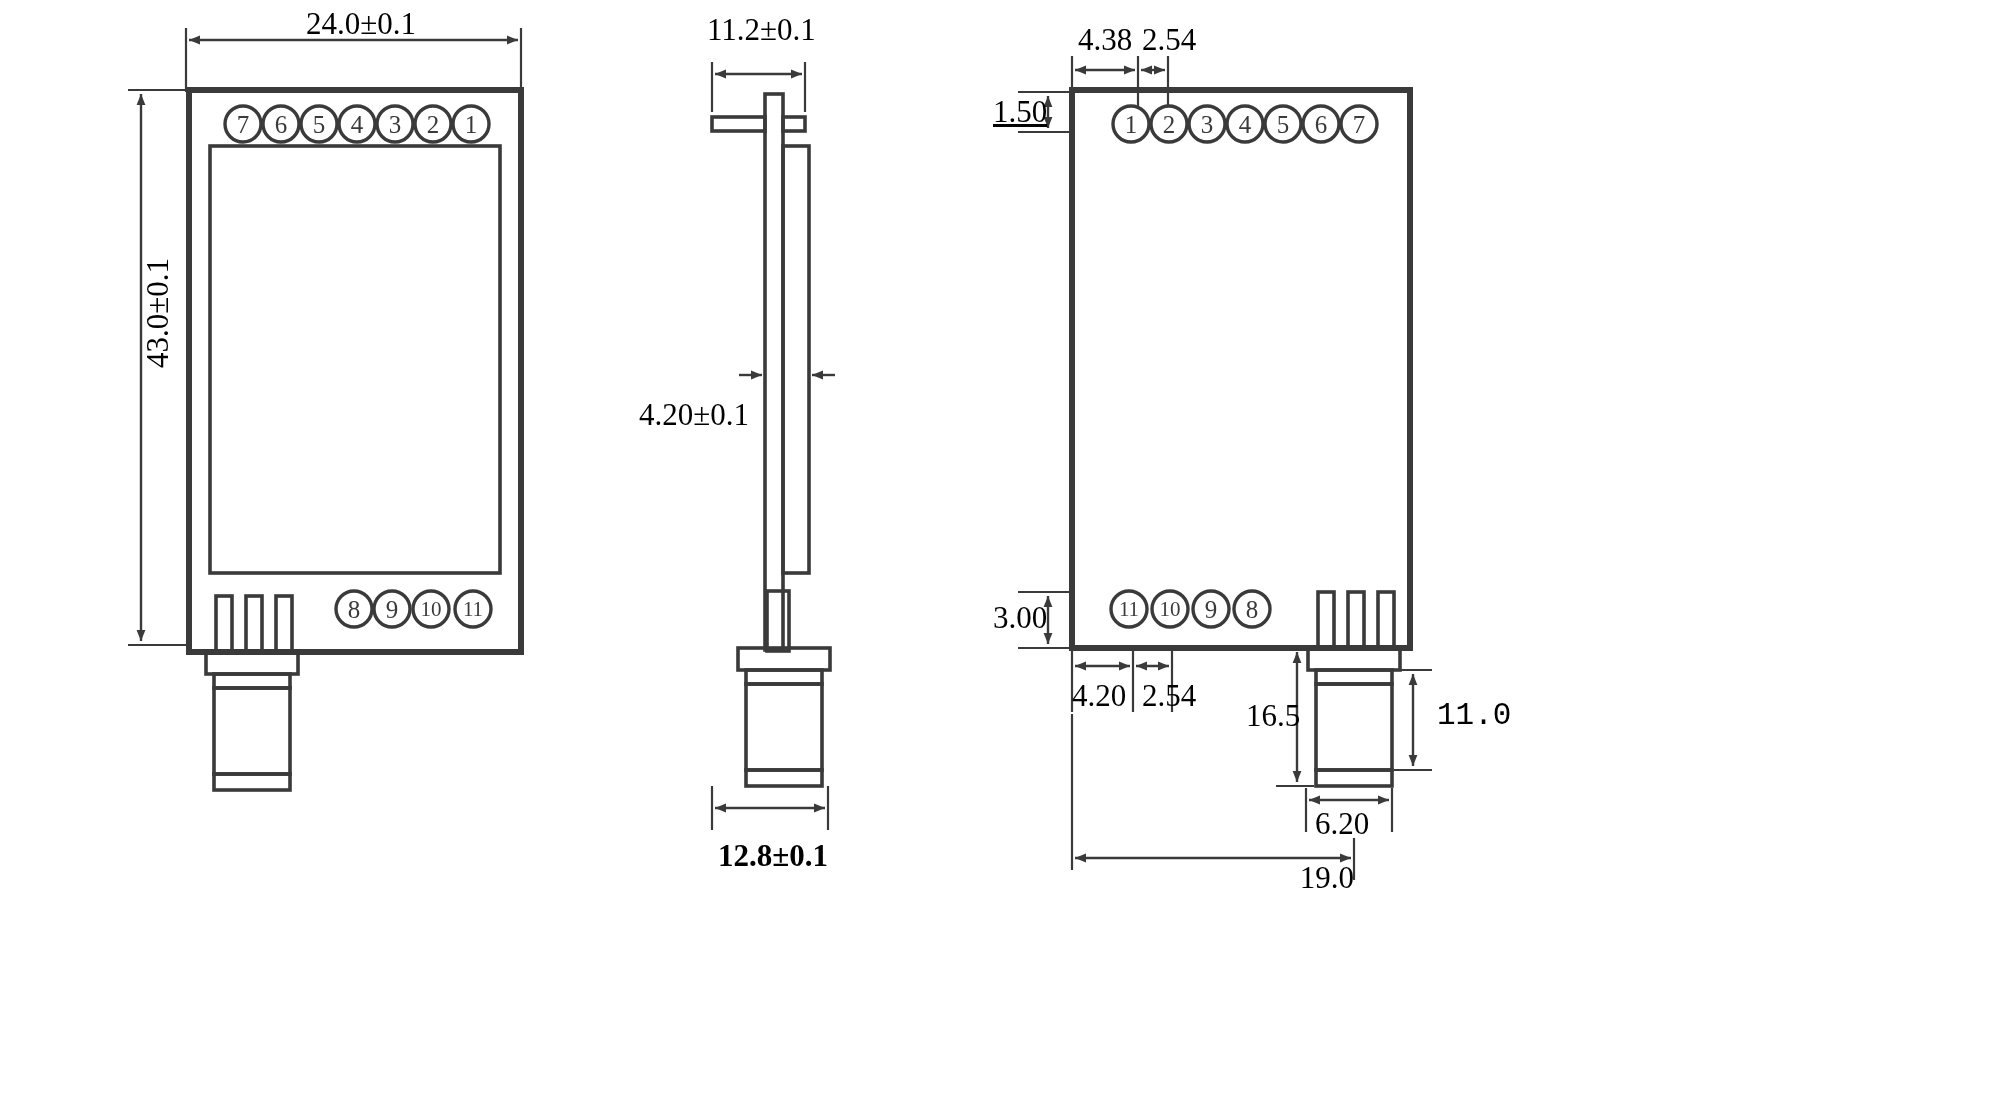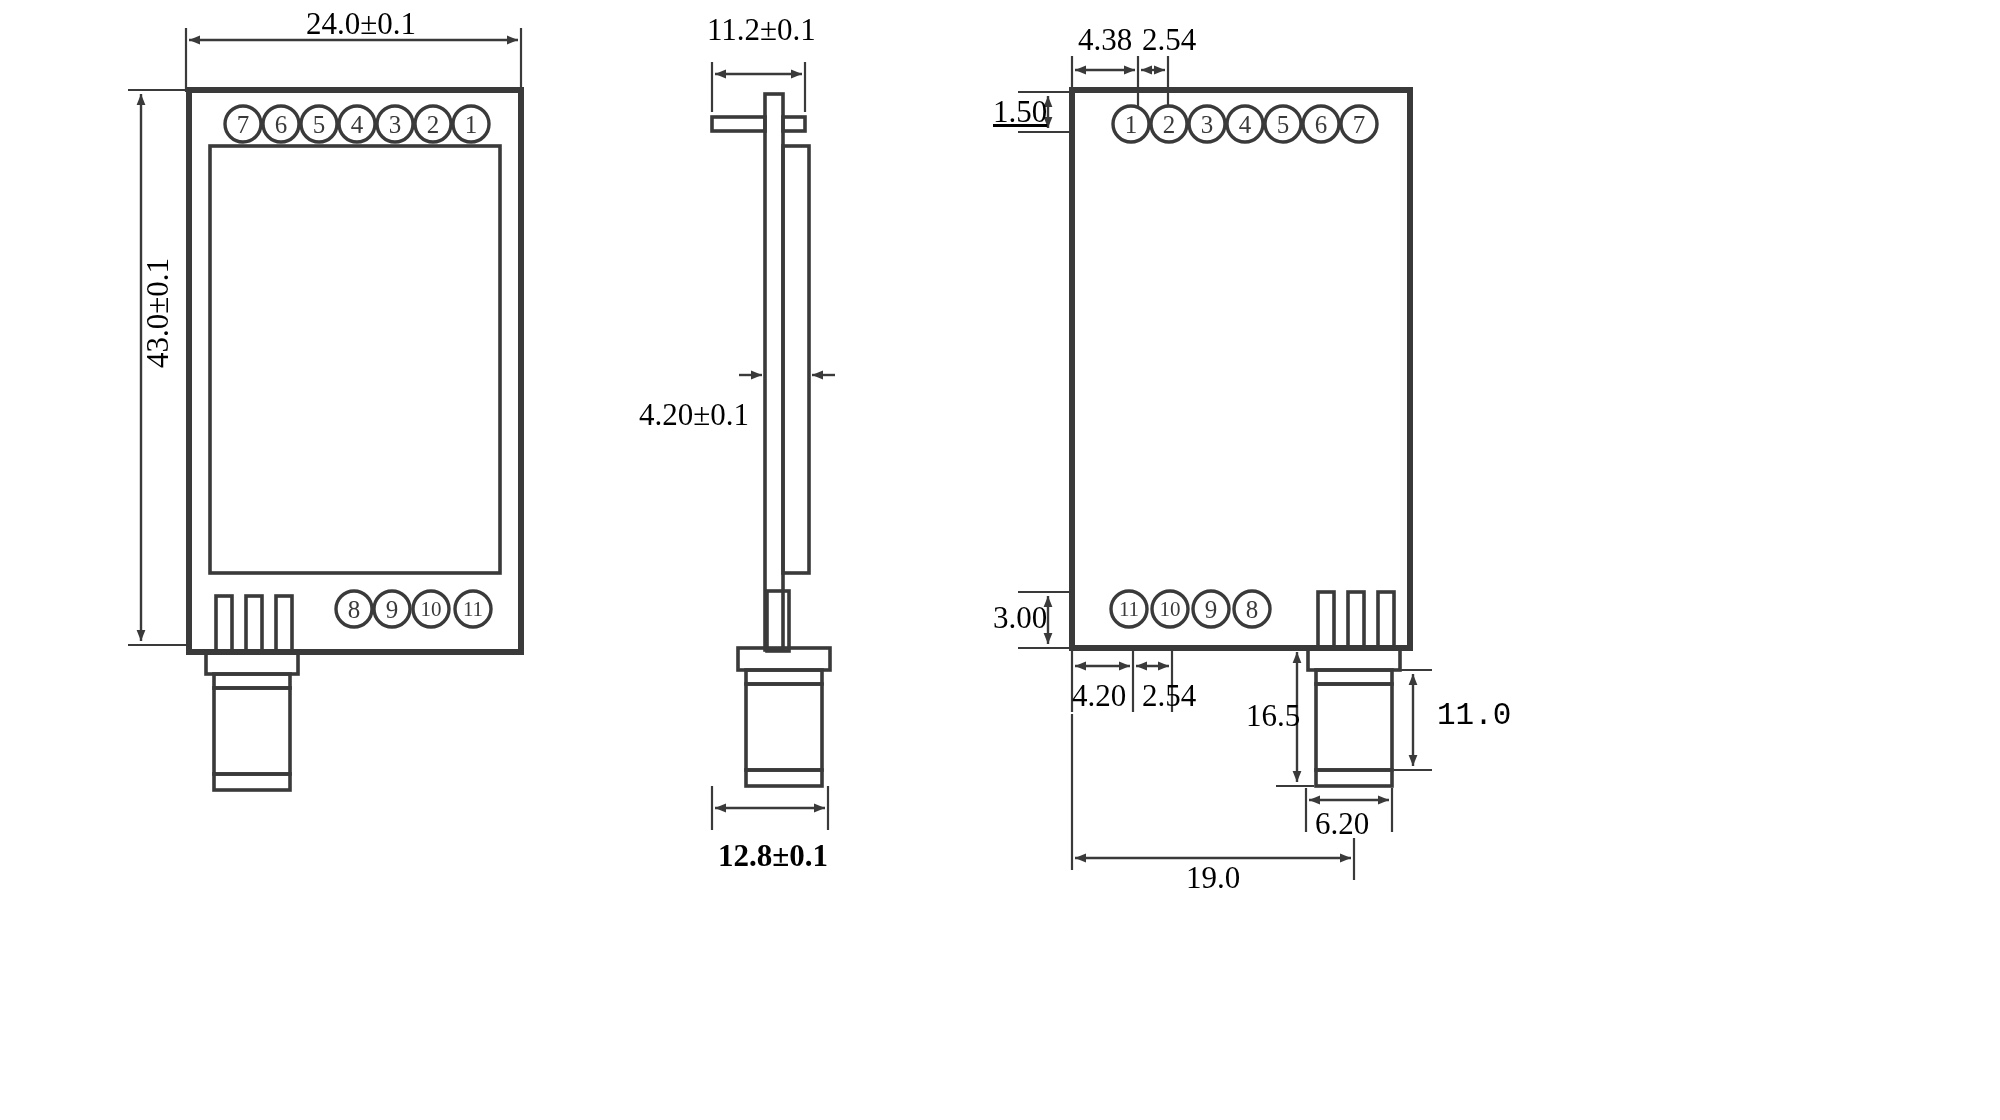--- a/index.html
+++ b/index.html
@@ -305,15 +305,15 @@
 <div style="position:absolute;left:1072px;top:678px;width:66px;text-align:left;" class="dimtxt">4.20</div>
 
 <div style="position:absolute;left:1124px;top:678px;width:90px;text-align:center;" class="dimtxt">2.54</div>
 
 <div style="position:absolute;left:1246px;top:698px;" class="dimtxt">16.5</div>
 
 <div style="position:absolute;left:1437px;top:698px;font-family:Liberation Mono, monospace;" class="dimtxt">11.0</div>
 
 <div style="position:absolute;left:1306px;top:806px;width:72px;text-align:center;" class="dimtxt">6.20</div>
 
-<div style="position:absolute;left:1072px;top:860px;width:282px;text-align:center;" class="dimtxt">19.0</div>
+<div style="position:absolute;left:1072px;top:860px;width:282px;text-align:right;" class="dimtxt">19.0</div>
 
 </div>
 
 </body></html>

